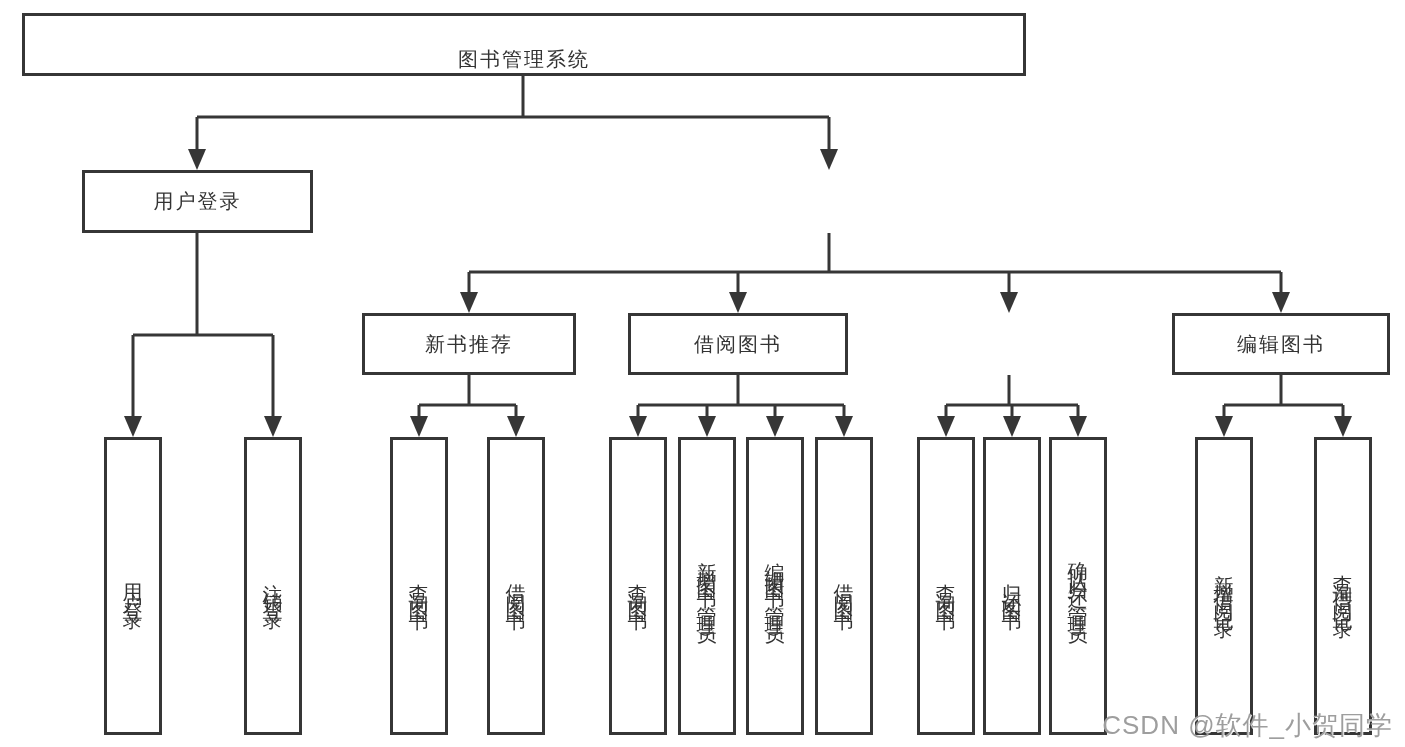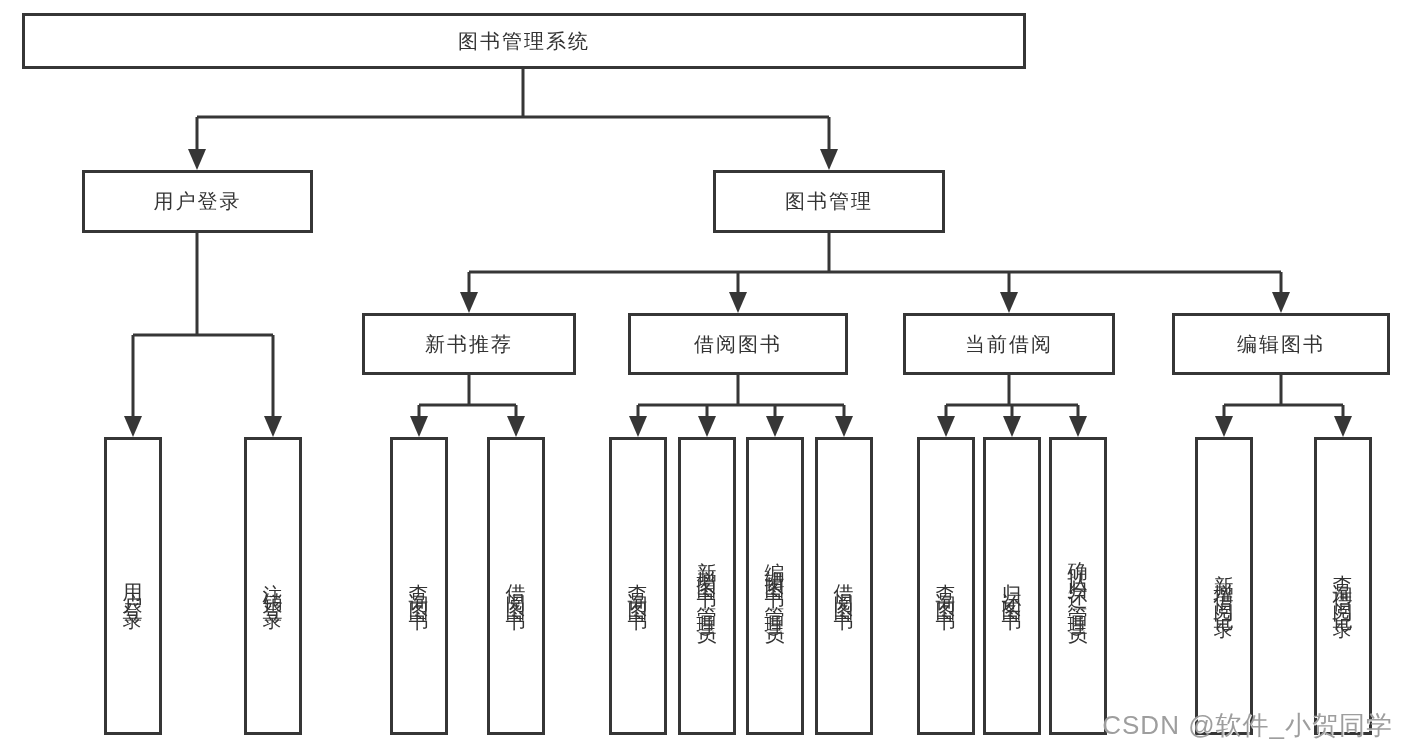--- a/index.html
+++ b/index.html
@@ -82,39 +82,33 @@
       <polygon points="766,416 784,416 775,437"></polygon>
       <polygon points="835,416 853,416 844,437"></polygon>
       <polygon points="937,416 955,416 946,437"></polygon>
       <polygon points="1003,416 1021,416 1012,437"></polygon>
       <polygon points="1069,416 1087,416 1078,437"></polygon>
       <polygon points="1215,416 1233,416 1224,437"></polygon>
       <polygon points="1334,416 1352,416 1343,437"></polygon>
     </g>
   </svg>
 
-  <div class="hbox" style="left:22px; top:13px; width:1004px; height:56px;">
+  <div class="hbox" style="left:22px; top:13px; width:1004px; height:63px;align-items:flex-end;">
     <span>图书管理系统</span>
   </div>
 
   <div class="hbox" style="left:82px; top:170px; width:231px; height:63px;">
     <span>用户登录</span>
-  </div>
-  <div class="hbox" style="left:713px; top:170px; width:232px; height:63px;">
-    <span>图书管理</span>
   </div>
 
   <div class="hbox" style="left:362px; top:313px; width:214px; height:62px;">
     <span>新书推荐</span>
   </div>
   <div class="hbox" style="left:628px; top:313px; width:220px; height:62px;">
     <span>借阅图书</span>
-  </div>
-  <div class="hbox" style="left:903px; top:313px; width:212px; height:62px;">
-    <span>当前借阅</span>
   </div>
   <div class="hbox" style="left:1172px; top:313px; width:218px; height:62px;">
     <span>编辑图书</span>
   </div>
 
   <div class="vbox" style="left:104px; top:437px; width:58px; height:298px;">
     <span>用户登录</span>
   </div>
   <div class="vbox" style="left:244px; top:437px; width:58px; height:298px;">
     <span>注销登录</span>

